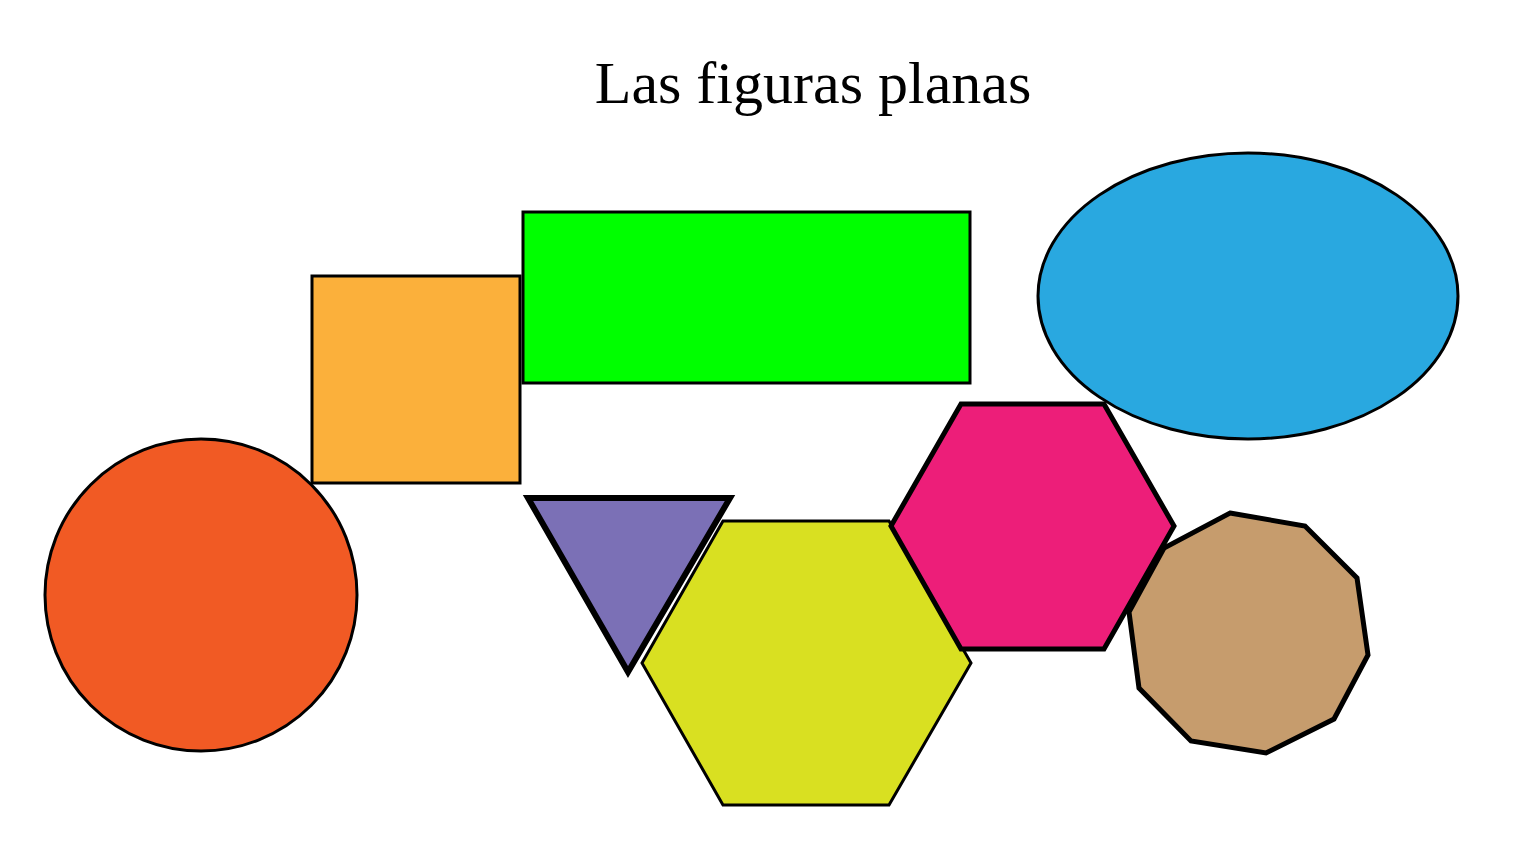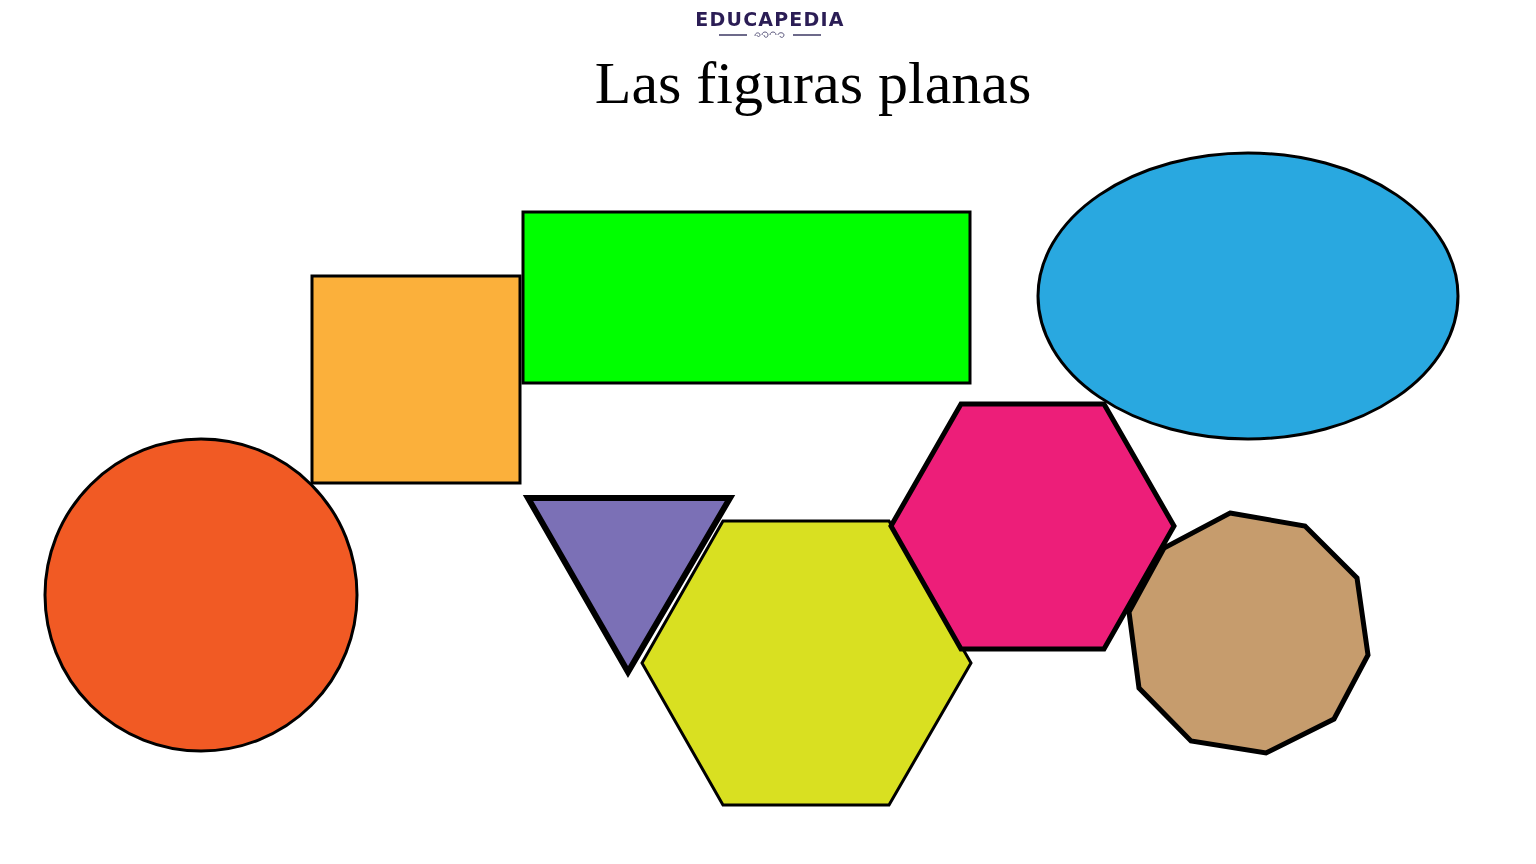--- a/index.html
+++ b/index.html
@@ -65,30 +65,20 @@
       top: 0;
       width: 1536px;
       height: 864px;
     }
   </style>
 </head>
 <body>
 
 <div class="slide">
 
-  <div class="logo">
-    <span class="logo-text">EDUCAPEDIA</span>
-    <div class="logo-ornament">
-      <span class="logo-line"></span>
-      <svg width="34" height="10" viewBox="0 0 34 10">
-        <path d="M2,6 C2,2 7,2 7,5 C7,7 4,7 4,5 M9,5 C9,1 15,1 15,5 C15,8 11,8 11,5 M17,5 C17,1 23,1 23,5 M25,5 C25,2 31,2 31,5 C31,8 27,8 27,6" fill="none" stroke="#5f5c80" stroke-width="1"></path>
-      </svg>
-      <span class="logo-line"></span>
-    </div>
-  </div>
 
   <h1 class="title">Las figuras planas</h1>
 
   <svg class="shapes" viewBox="0 0 1536 864">
 
     <rect id="shape-0" fill="#fbb03b" stroke="#000000" stroke-width="3" stroke-linejoin="miter" x="312" y="276" width="208" height="207"></rect>
 
     <rect id="shape-1" fill="#00ff00" stroke="#000000" stroke-width="3" stroke-linejoin="miter" x="523" y="212" width="447" height="171"></rect>
 
     <circle id="shape-3" fill="#f15a24" stroke="#000000" stroke-width="3" stroke-linejoin="miter" cx="201" cy="595" r="156"></circle>

